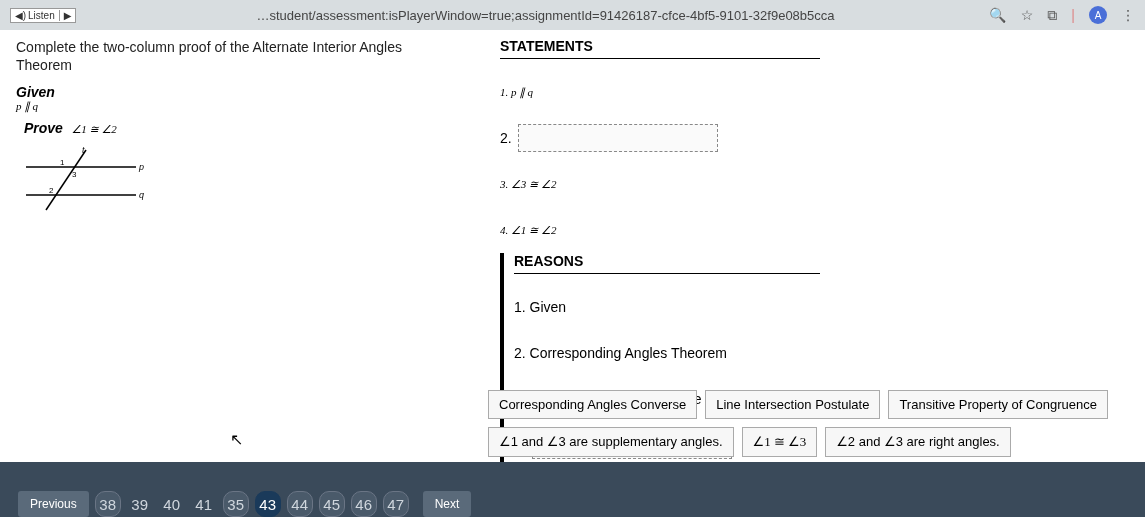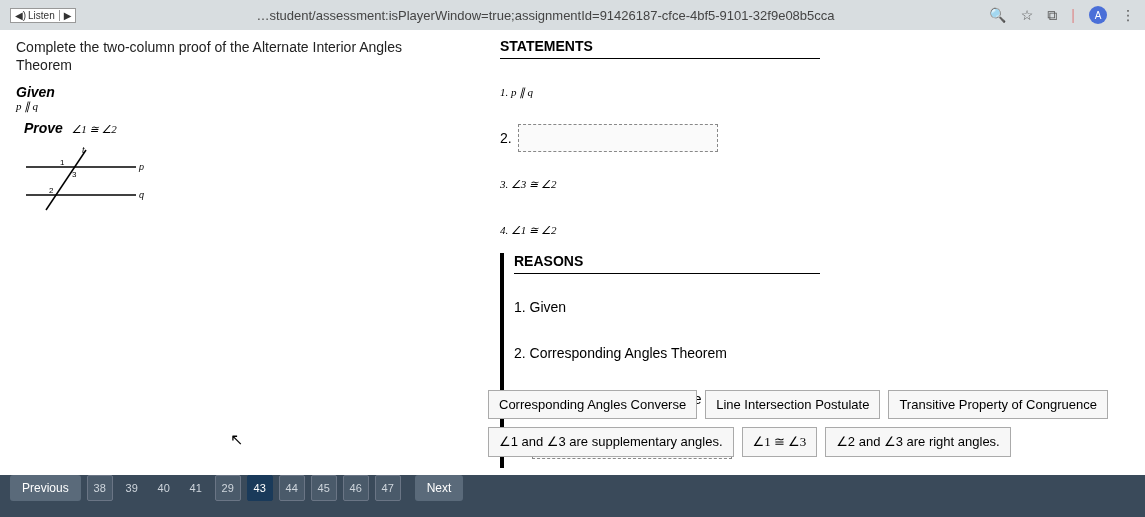--- a/index.html
+++ b/index.html
@@ -25,23 +25,23 @@
 .col-statements { width: 320px; }
 .col-reasons { width: 320px; border-left: 4px solid #000000; padding-left: 10px; }
 .col-header { font-weight: bold; font-size: 14px; padding-bottom: 4px; border-bottom: 1px solid #000; margin-bottom: 10px; }
 .proof-row { min-height: 46px; font-size: 14px; display: flex; align-items: center; }
 .dropzone { display: inline-block; min-width: 200px; height: 28px; border: 1px dashed #888; background: #fafafa; vertical-align: middle; margin-left: 6px; }
 
 .answer-bank { position: absolute; left: 488px; top: 360px; right: 10px; }
 .chip-row { display: flex; gap: 8px; margin-bottom: 8px; flex-wrap: nowrap; }
 .chip { border: 1px solid #aaa; background: #f7f7f7; padding: 6px 10px; font-size: 13px; white-space: nowrap; cursor: grab; }
 
-.footer { position: absolute; bottom: 0; left: 0; right: 0; height: 42px; background: #3a4a5a; display: flex; align-items: flex-start; padding: 0 10px; gap: 6px; }
+.footer { position: absolute; bottom: 0; left: 0; right: 0; height: 55px; background: #3a4a5a; display: flex; align-items: flex-end; padding: 0 18px; gap: 6px; }
 .nav-btn { background: #5a6a7a; color: #fff; border: none; padding: 6px 12px; font-size: 12px; border-radius: 3px; cursor: pointer; }
-.page-btn { min-width: 26px; height: 26px; border: 1px solid #6a7585; background: #4a5a6a; color: #cfd6dd; font-size: 11px; border-radius: 2px; display: flex; align-items: center; justify-content: center; cursor: pointer; }
+.page-btn { min-width: 26px; height: 26px; border: 1px solid #6a7585; background: #4a5a6a; color: #cfd6dd; font-size: 15px; border-radius: 10px; display: flex; align-items: center; justify-content: center; cursor: pointer; }
 .page-btn.current { background: #1a3a5a; border-color: #1a3a5a; color: #fff; }
 .page-btn.plain { border: none; background: transparent; }
 .cursor-arrow { position: absolute; left: 230px; top: 400px; font-size: 16px; color: #000; pointer-events: none; }
 </style>
 </head>
 <body>
 
 <div class="browser-bar">
   <div class="tab-controls">
     <span>◀)</span>
@@ -134,21 +134,21 @@
   <div class="cursor-arrow">↖</div>
 </div>
 
 <div class="footer">
   <button class="nav-btn">Previous</button>
   <div id="page-buttons" style="display:flex;gap:6px;">
       <div class="page-btn">38</div>
       <div class="page-btn plain">39</div>
       <div class="page-btn plain">40</div>
       <div class="page-btn plain">41</div>
-      <div class="page-btn">29</div>
+      <div class="page-btn">35</div>
       <div class="page-btn current">43</div>
       <div class="page-btn">44</div>
       <div class="page-btn">45</div>
       <div class="page-btn">46</div>
       <div class="page-btn">47</div>
     </div>
   <button class="nav-btn" style="margin-left:8px;">Next</button>
 </div>
 
 </body></html>

